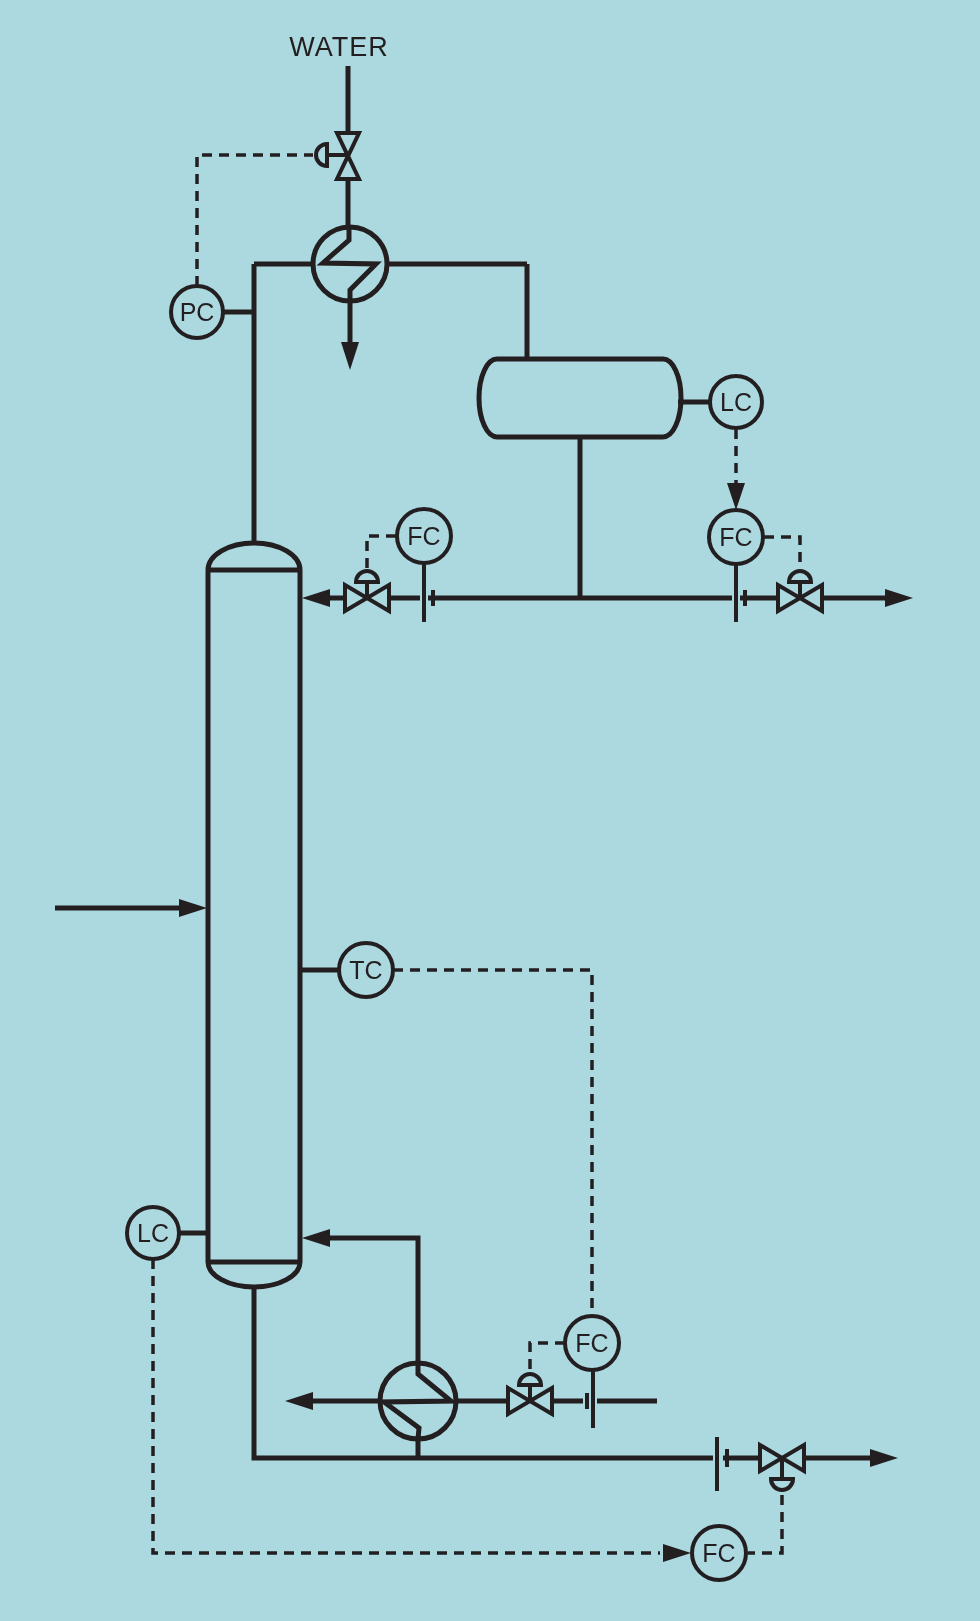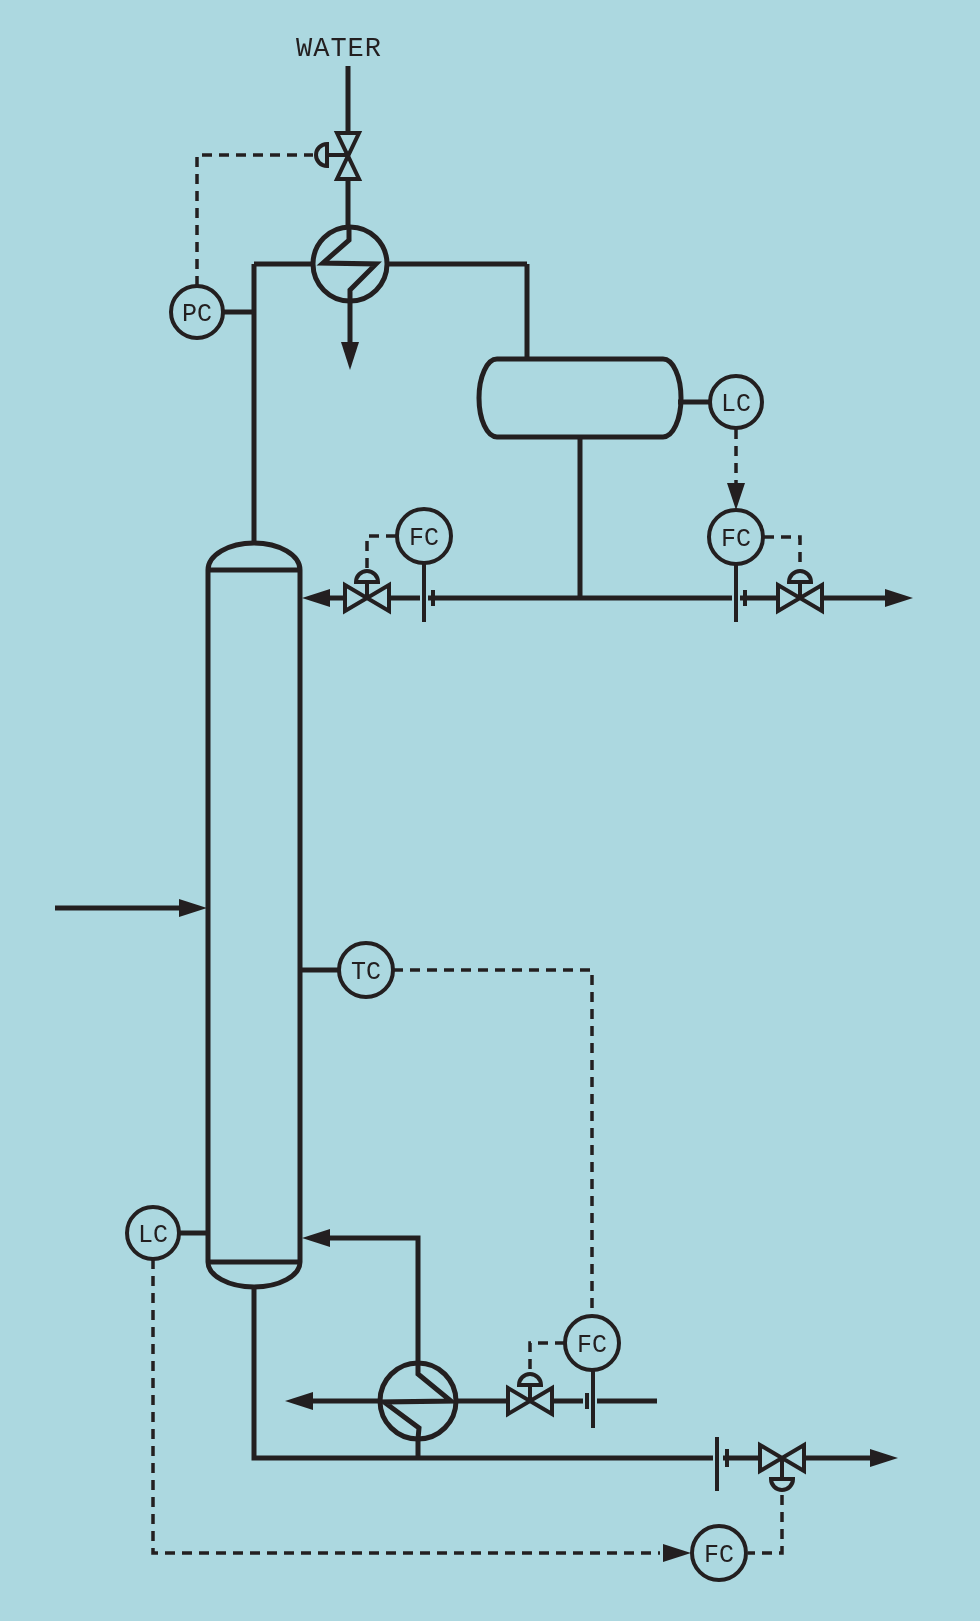--- a/index.html
+++ b/index.html
@@ -9,21 +9,20 @@
   html,body{margin:0;padding:0;}
   body{
     background:var(--background);
     font-family:"Liberation Sans", sans-serif;
   }
   .stage{
     position:relative;
     width:946px;height:1621px;
     background:var(--background);
     overflow:hidden;
-    font-family:Liberation Mono, monospace;
   }
   svg{display:block;}
   .pipe{stroke:var(--line);stroke-width:5;fill:none;}
   .thin{stroke:var(--line);stroke-width:4;fill:none;}
   .signal{stroke:var(--line);stroke-width:3.5;fill:none;stroke-dasharray:10 7;}
   .fillblk{fill:var(--line);stroke:none;}
   .outline{stroke:var(--line);stroke-width:4;fill:none;}
   .vessel{stroke:var(--line);stroke-width:5;fill:none;}
   .inst{stroke:var(--line);stroke-width:4;fill:none;}
   text{fill:var(--line);}

